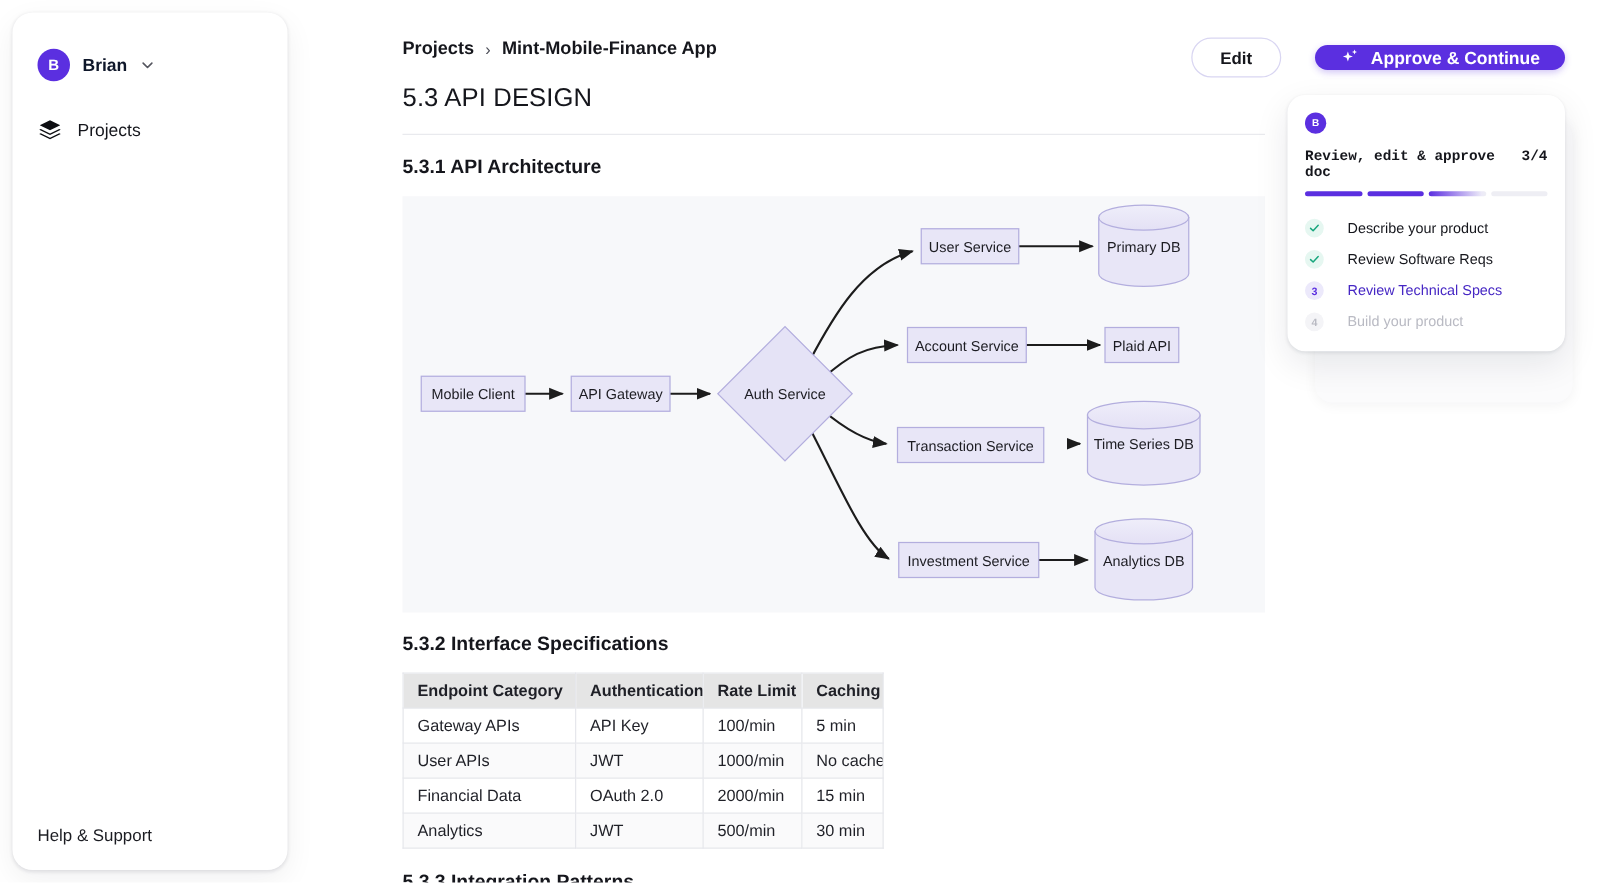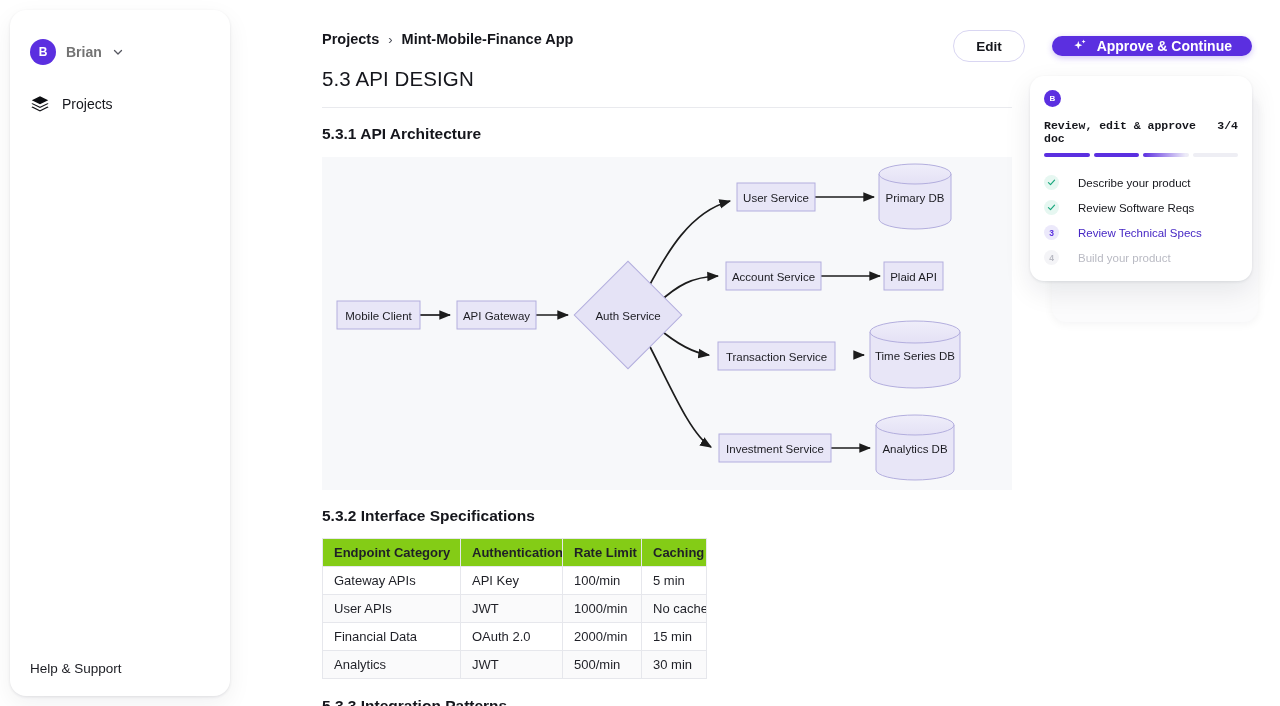--- a/index.html
+++ b/index.html
@@ -24,21 +24,21 @@
     display:flex; align-items:center; gap:10px;
     padding: 0 20px; height: 32px; cursor:pointer;
   }
   .avatar {
     width:26px; height:26px; border-radius:50%;
     background:#5b2fe0; color:#fff;
     font-size:12px; font-weight:700;
     display:flex; align-items:center; justify-content:center;
     flex: 0 0 26px;
   }
-  .user-name { font-size:14px; font-weight:700; color:#737373; }
+  .user-name { font-size:14px; font-weight:700; color:#0f172a; }
   .chev { width:12px; height:12px; display:block; }
   .chev svg { display:block; }
 
   .nav-item {
     display:flex; align-items:center; gap:12px;
     padding: 0 20px; height:32px; margin-top:20px; cursor:pointer;
   }
   .nav-label { font-size:14px; color:#15161c; font-weight:400; }
   .layers-icon { width:20px; height:20px; flex:0 0 20px; display:block; }
 
@@ -95,21 +95,21 @@
   }
   #spec-table th, #spec-table td {
     border:1px solid #e6e7ec;
     text-align:left;
     color:#1f2027;
     height:28px;
     padding:0 11px;
     white-space:nowrap;
     overflow:hidden;
   }
-  #spec-table th { font-weight:700; background:#84cc16; font-size:13px; }
+  #spec-table th { font-weight:700; background:#e5e5e5; font-size:13px; }
   #spec-table tbody tr:nth-child(even) td { background:#fafafb; }
   #spec-table col.c0 { width:138px; }
   #spec-table col.c1 { width:102px; }
   #spec-table col.c2 { width:79px; }
   #spec-table col.c3 { width:65px; }
 
   .sub-head.cutoff {
     margin-top:18px;
     height:12px; overflow:hidden;
   }

